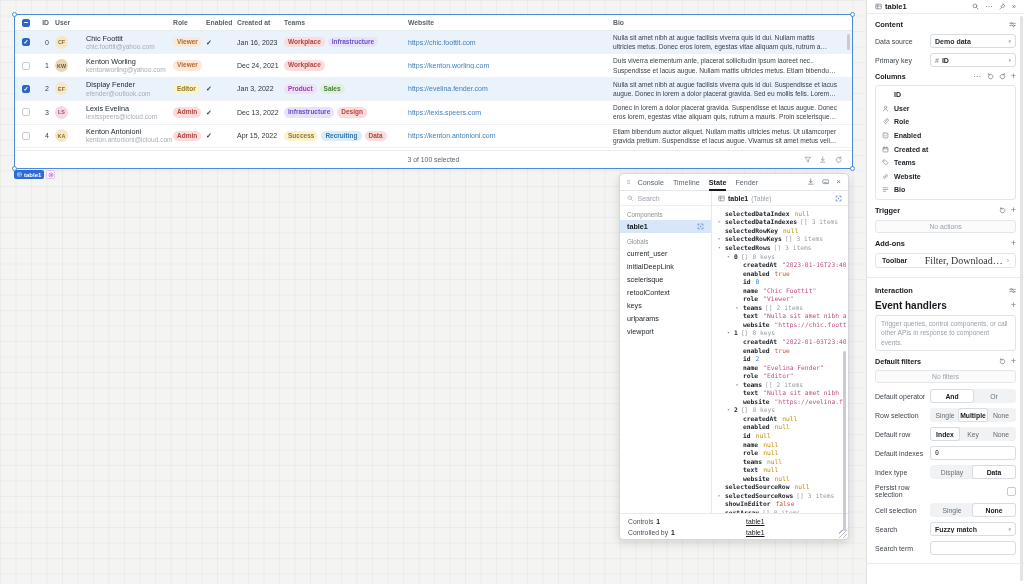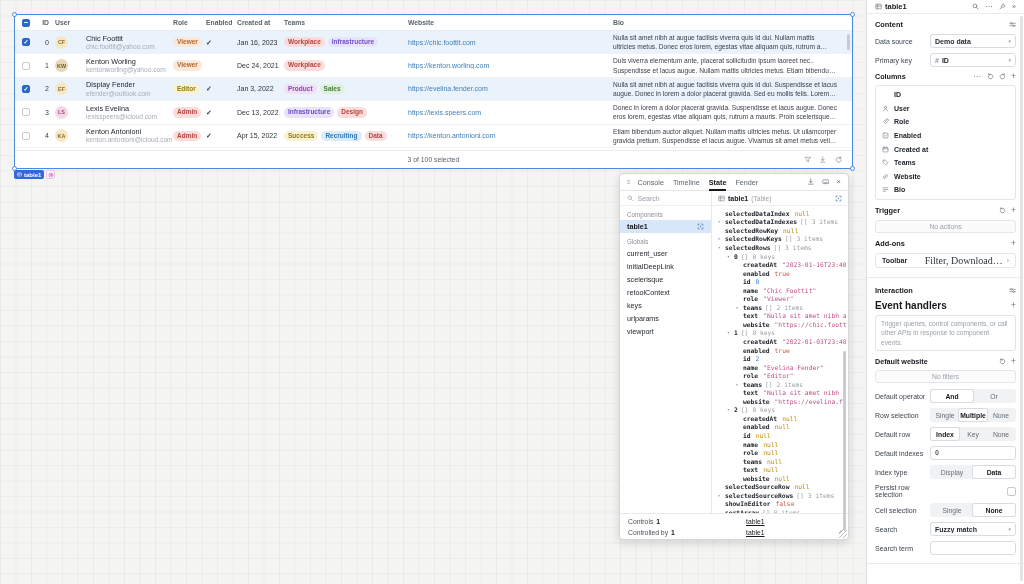--- a/index.html
+++ b/index.html
@@ -1009,21 +1009,21 @@
           </span>
       </div>
       <div class="shead" style="margin-bottom:4px;">
         <span class="t" style="font-size:10px;">Event handlers</span>
         <span class="ic">
             <span class="plus">+</span>
           </span>
       </div>
       <div class="phbox">Trigger queries, control components, or call other APIs in response to component events.</div>
       <div class="shead" style="margin-bottom:4px;">
-        <span class="t" style="font-size:7.2px;">Default website</span>
+        <span class="t" style="font-size:7.2px;">Default filters</span>
         <span class="ic">
             <svg>
               <use href="#ic-reset"></use>
             </svg>
             <span class="plus">+</span>
           </span>
       </div>
       <div class="ebox">No filters</div>
       <div class="irow">
         <span class="ilabel">Default operator</span>

